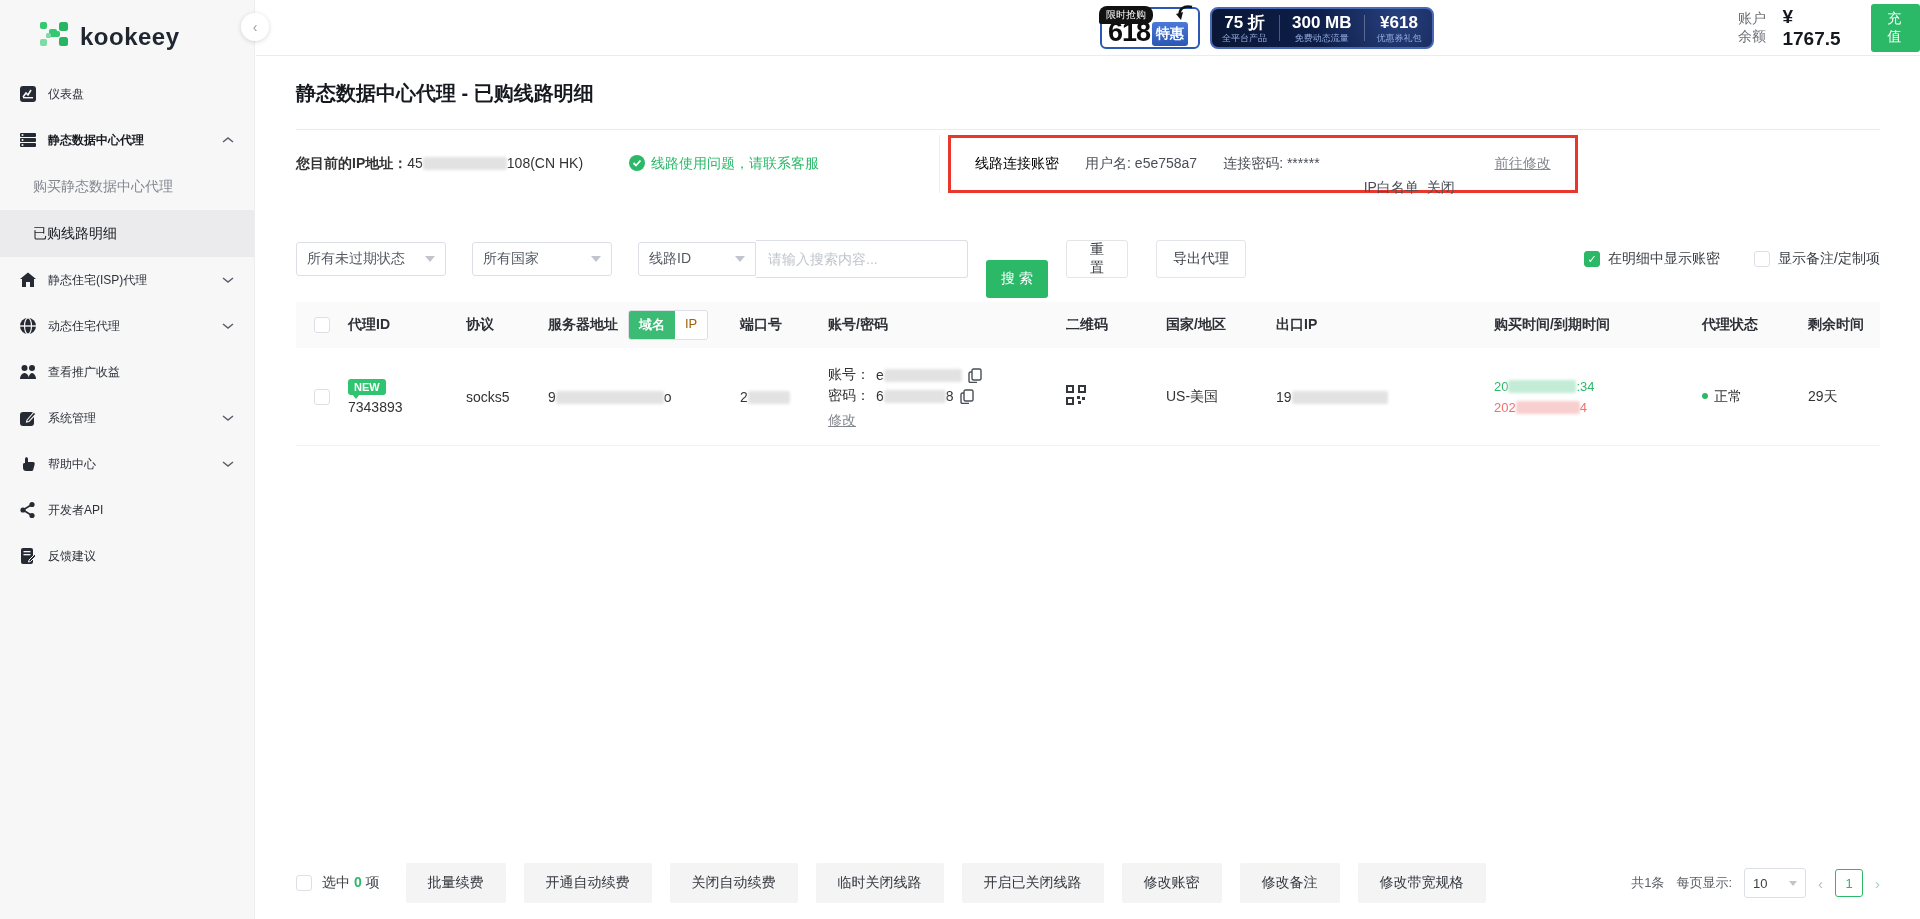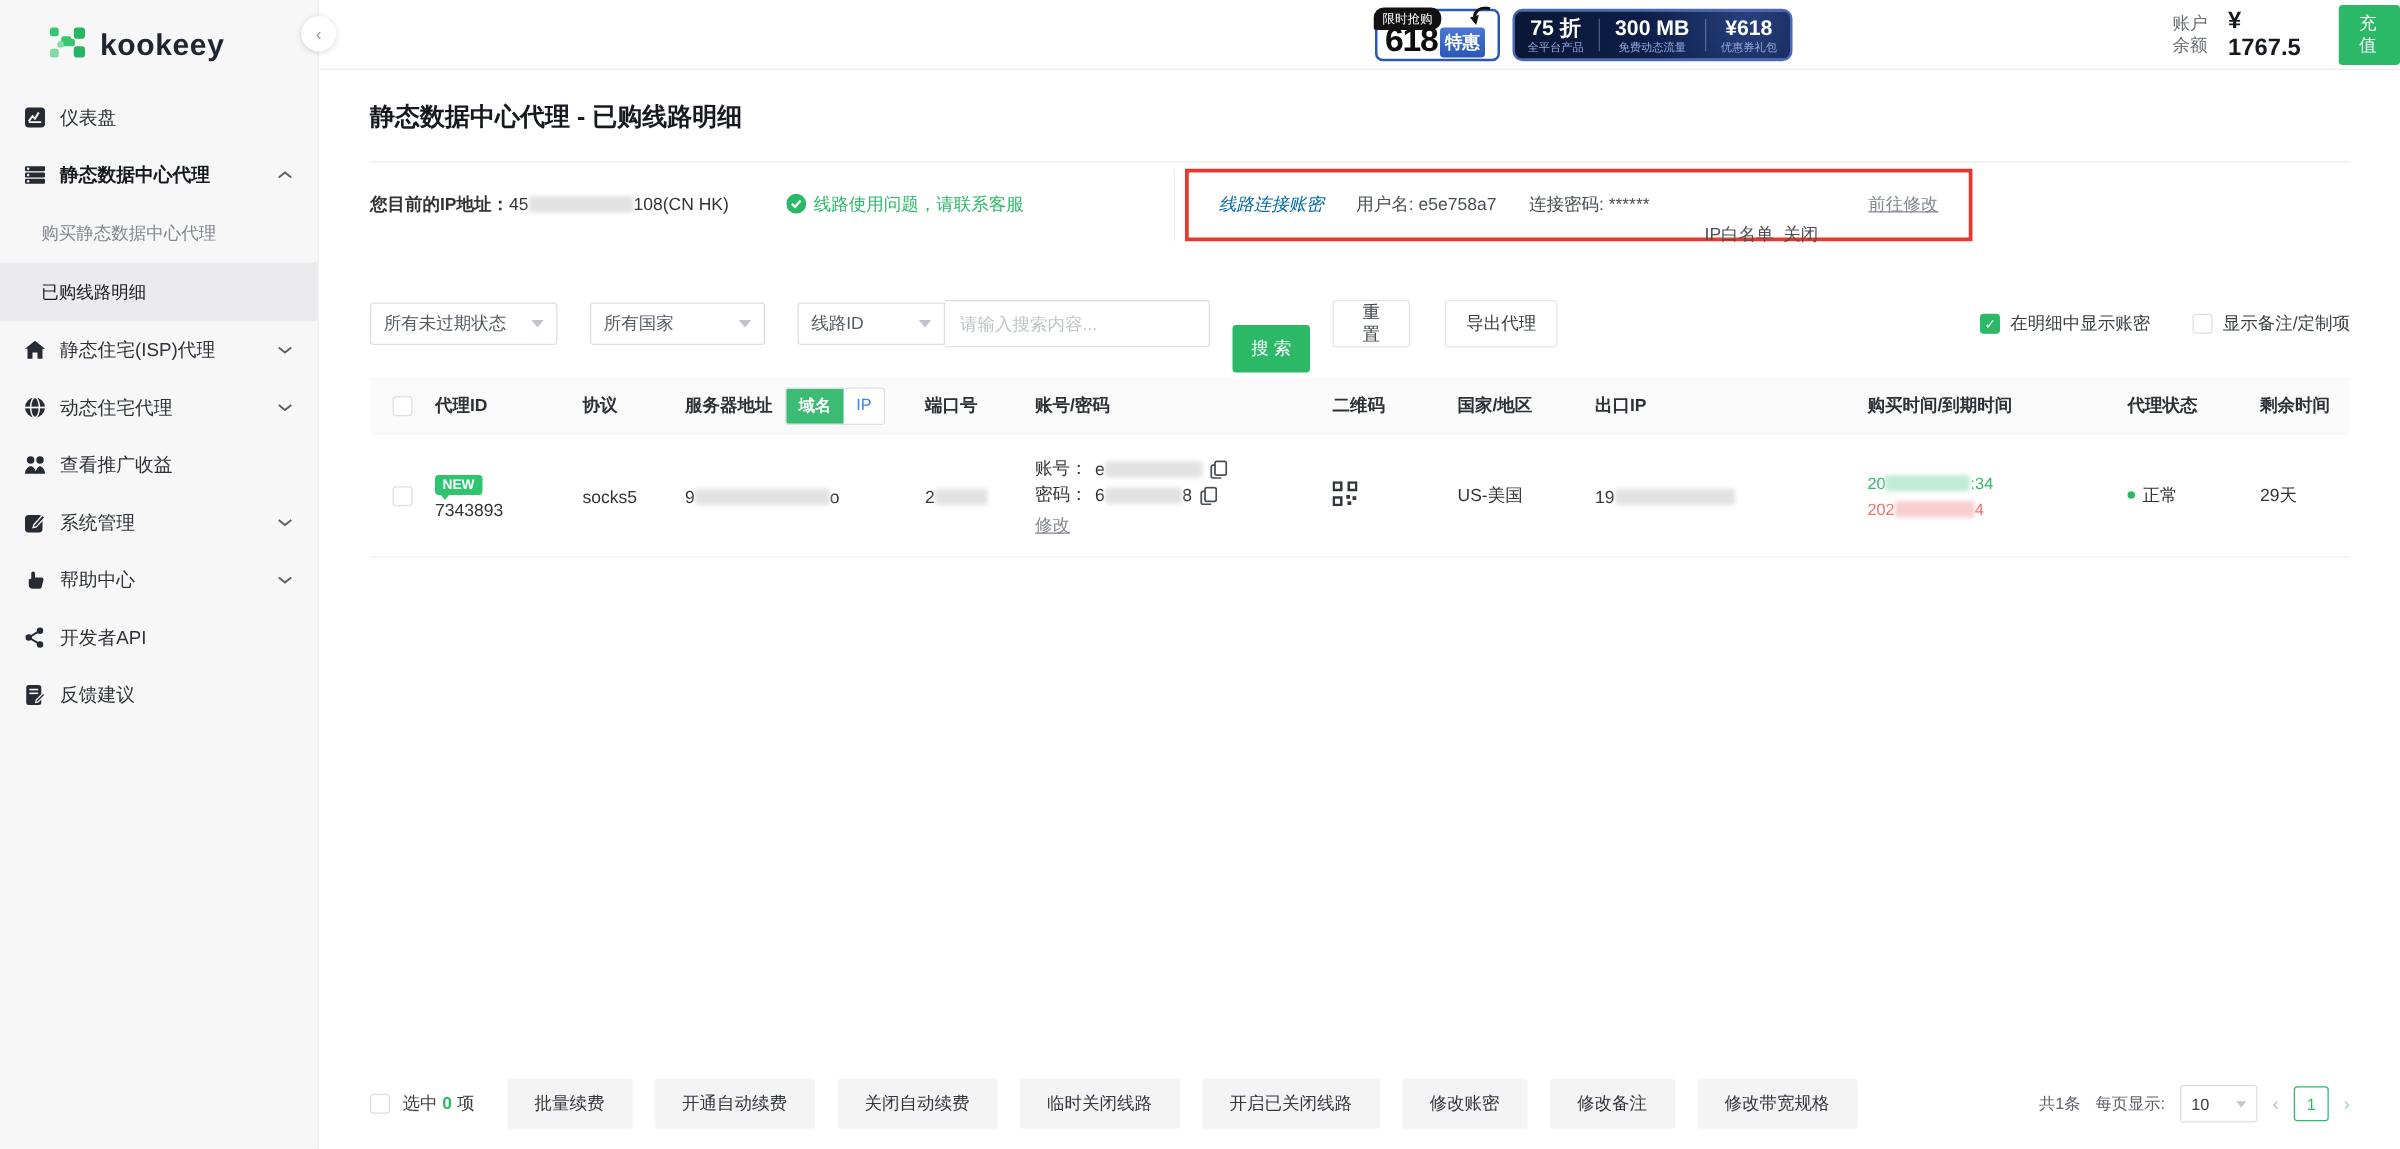--- a/index.html
+++ b/index.html
@@ -8,21 +8,21 @@
     --red-text:#f56c6c; --side-bg:#f7f7f8; --side-active:#ebebed;
   }
   *{box-sizing:border-box;margin:0;padding:0;}
   html,body{width:1920px;height:919px;overflow:hidden;}
   body{font-family:"Liberation Sans","DejaVu Sans",sans-serif;font-size:14px;color:var(--text);background:#fff;position:relative;}
 
   
   .sidebar{position:absolute;left:0;top:0;width:255px;height:919px;background:var(--side-bg);border-right:1px solid #ededee;}
   .logo-row{display:flex;align-items:center;gap:8px;padding:20px 0 18px 38px;}
   .logo-text{font-size:24px;font-weight:700;color:#1f2630;letter-spacing:.5px;}
-  .side-item{display:flex;align-items:center;height:46px;padding-left:18px;cursor:pointer;color:#2e3238;font-size:15px;position:relative;}
+  .side-item{display:flex;align-items:center;height:46px;padding-left:18px;cursor:pointer;color:#2e3238;font-size:12px;position:relative;}
   .side-item .s-icon{width:20px;height:20px;margin-right:10px;display:flex;align-items:center;justify-content:center;color:#262b33;}
   .side-item.bold{font-weight:700;color:#16191f;}
   .side-sub{display:flex;align-items:center;height:47px;padding-left:33px;font-size:14px;color:#83878f;cursor:pointer;}
   .side-sub.active{background:var(--side-active);color:#16191f;}
   .chev{margin-left:auto;margin-right:20px;color:#5a5f68;display:flex;}
   .collapse-btn{position:absolute;left:241px;top:13px;width:28px;height:28px;border-radius:50%;background:#fff;box-shadow:0 1px 5px rgba(0,0,0,.15);display:flex;align-items:center;justify-content:center;color:#9a9da3;font-size:14px;z-index:5;cursor:pointer;}
 
   
   .topbar{position:absolute;left:256px;top:0;right:0;height:56px;background:#fff;border-bottom:1px solid var(--line);display:flex;align-items:center;}
   .promo-group{position:absolute;left:844px;top:7px;display:flex;gap:10px;align-items:stretch;height:42px;}
@@ -46,21 +46,21 @@
   
   .main{position:absolute;left:256px;top:57px;right:0;bottom:0;background:#fff;padding:0 40px;}
   .page-title{font-size:20px;font-weight:700;color:#16191f;margin-top:23px;}
   .title-rule{height:1px;background:var(--line);margin-top:22px;}
   .info-row{display:flex;align-items:center;height:68px;position:relative;}
   .ip-text{font-size:14px;color:#333;}
   .ip-text b{font-weight:700;}
   .support-link{display:flex;align-items:center;gap:6px;color:var(--green);margin-left:46px;cursor:pointer;}
   .info-vsep{width:1px;height:58px;background:#ededee;margin-left:120px;}
   .conn-box{border:3px solid var(--red);margin-left:8px;height:58px;display:flex;align-items:center;padding:0 24px;gap:26px;color:#4a4e56;}
-  .conn-box .lbl{color:#0369a1;font-style:italic;}
+  .conn-box .lbl{color:#000000;}
   .modify-link{color:#83878f;text-decoration:underline;cursor:pointer;margin-left:14px;}
 
   
   .redact{display:inline-block;height:13px;background:#e2e2e3;border-radius:2px;filter:blur(1.6px);vertical-align:-2px;}
   .redact.g{background:#c2ecd6;}
   .redact.r{background:#f7cfcf;}
 
   
   .filter-row{display:flex;align-items:center;margin-top:42px;height:38px;}
   .select{height:34px;border:1px solid var(--border);border-radius:3px;display:flex;align-items:center;padding:0 10px;color:#555a62;background:#fff;cursor:pointer;}
@@ -90,21 +90,21 @@
   .c-server{width:192px;display:flex;align-items:center;gap:10px;}
   .c-port{width:88px;}
   .c-account{width:238px;}
   .c-qr{width:100px;}
   .c-country{width:110px;}
   .c-exitip{width:218px;}
   .c-time{width:208px;}
   .c-status{width:106px;}
   .c-remain{flex:1;}
   .toggle{display:flex;border:1px solid var(--border);border-radius:3px;overflow:hidden;}
-  .toggle .t-opt{padding:5px 10px;font-size:13px;font-weight:400;background:#fff;color:#3b82f6;cursor:pointer;}
+  .toggle .t-opt{padding:5px 10px;font-size:13px;font-weight:400;background:#fff;color:#a16207;cursor:pointer;}
   .toggle .t-opt.on{background:#3cbb74;color:#fff;font-weight:700;}
   .new-badge{display:inline-block;background:#2fc46f;color:#fff;font-size:11px;font-weight:700;padding:2px 6px;border-radius:3px;position:relative;margin-bottom:4px;}
   .new-badge::after{content:"";position:absolute;left:4px;bottom:-4px;border-left:4px solid transparent;border-right:4px solid transparent;border-top:5px solid #2fc46f;}
   .acct-line{display:flex;align-items:center;gap:6px;margin:3px 0;}
   .copy-ic{color:#4a4e56;cursor:pointer;display:flex;}
   .mod-link{color:#83878f;text-decoration:underline;cursor:pointer;margin-top:4px;display:inline-block;}
   .time-green{color:var(--green);font-size:13px;}
   .time-red{color:var(--red-text);font-size:13px;margin-top:6px;}
   .status-dot{display:inline-block;width:6px;height:6px;border-radius:50%;background:var(--green);margin-right:6px;vertical-align:2px;}
 

